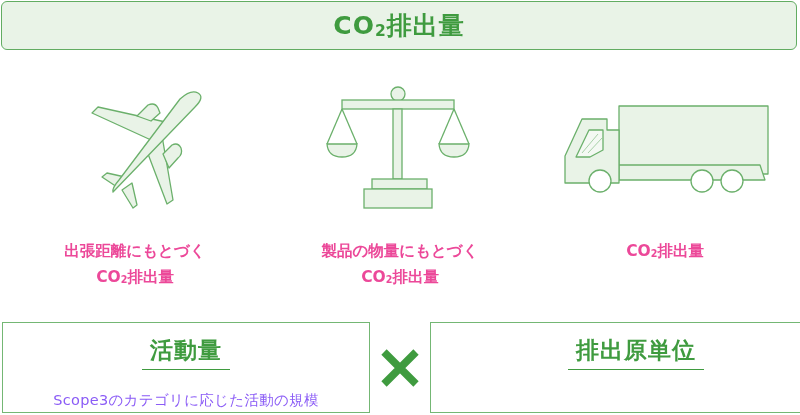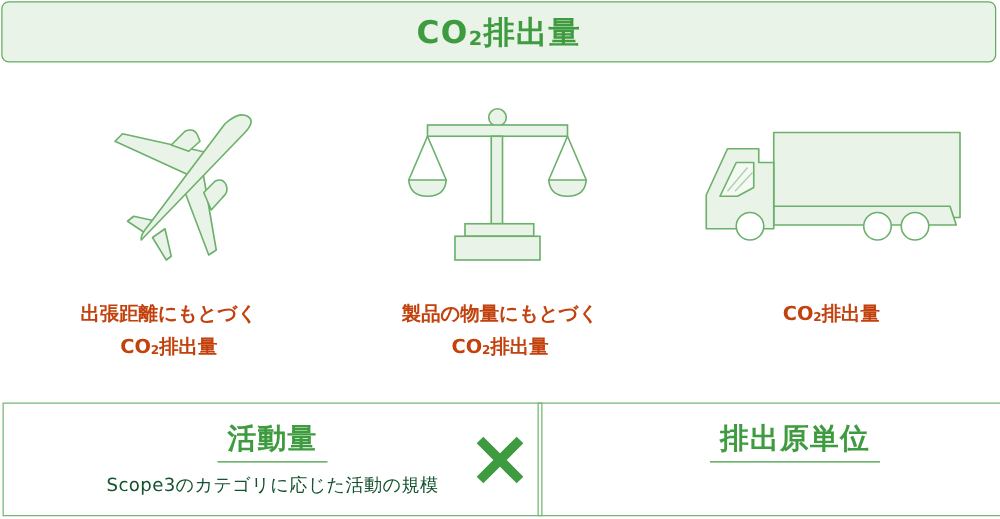--- a/index.html
+++ b/index.html
@@ -5,26 +5,26 @@
   html, body { margin: 0; padding: 0; background: #ffffff; }
   body { width: 800px; height: 415px; position: relative; overflow: hidden;
          font-family: "DejaVu Sans", "Liberation Sans", sans-serif; color: #3d9a3d; }
   .header-bar { position: absolute; left: 1px; top: 1px; width: 796px; height: 49px;
          background: #e9f3e7; border: 1.5px solid #62ac62; border-radius: 6px;
          display: flex; align-items: center; justify-content: center; box-sizing: border-box; }
   .header-title { font-size: 25px; font-weight: bold; color: #3f9b3f; letter-spacing: 1px; }
   .sub2 { font-size: 0.62em; vertical-align: -0.12em; }
   .icon { position: absolute; }
   .caption { position: absolute; width: 260px; text-align: center; font-size: 15.5px;
-         font-weight: bold; color: #c2410c; line-height: 26px; }
+         font-weight: bold; color: #ec4899; line-height: 26px; }
   .box { position: absolute; top: 322px; height: 91px; border: 1.5px solid #74b774;
          box-sizing: border-box; display: flex; flex-direction: column; align-items: center; }
   .box-title { font-size: 23px; font-weight: bold; color: #3f9b3f; margin-top: 12px;
          padding: 0 8px 3px 8px; border-bottom: 1.5px solid #3f9b3f; letter-spacing: 1px; }
-  .box-desc { font-size: 14.5px; color: #14532d; margin-top: 9px; letter-spacing: 0.3px; }
+  .box-desc { font-size: 14.5px; color: #8b5cf6; margin-top: 9px; letter-spacing: 0.3px; }
   .times { position: absolute; left: 378px; top: 346px; width: 44px; height: 44px; }
 </style>
 </head>
 <body>
 
 <div class="header-bar">
   <div class="header-title"><span>CO</span><span class="sub2">2</span><span>排出量</span></div>
 </div>
 
 <svg class="icon" style="left:65px; top:80px;" width="140" height="135" viewBox="0 0 140 135">
@@ -90,21 +90,21 @@
 
 <div class="caption" style="left:270px; top:238px;">
   <div>製品の物量にもとづく</div>
   <div><span>CO</span><span class="sub2">2</span><span>排出量</span></div>
 </div>
 
 <div class="caption" style="left:535px; top:238px;">
   <div><span>CO</span><span class="sub2">2</span><span>排出量</span></div>
 </div>
 
-<div class="box" style="left:2px; width:432px;">
+<div class="box" style="left:2px; width:368px;gap:12px;">
   <div class="box-title">活動量</div>
   <div class="box-desc">Scope3のカテゴリに応じた活動の規模</div>
 </div>
 
 <svg class="times" viewBox="0 0 44 44">
   <path d="M 6 6 L 38 38 M 38 6 L 6 38" stroke="#3f9b3f" stroke-width="7.5" stroke-linecap="butt"></path>
 </svg>
 
 <div class="box" style="left:430px; width:412px;">
   <div class="box-title">排出原単位</div>

